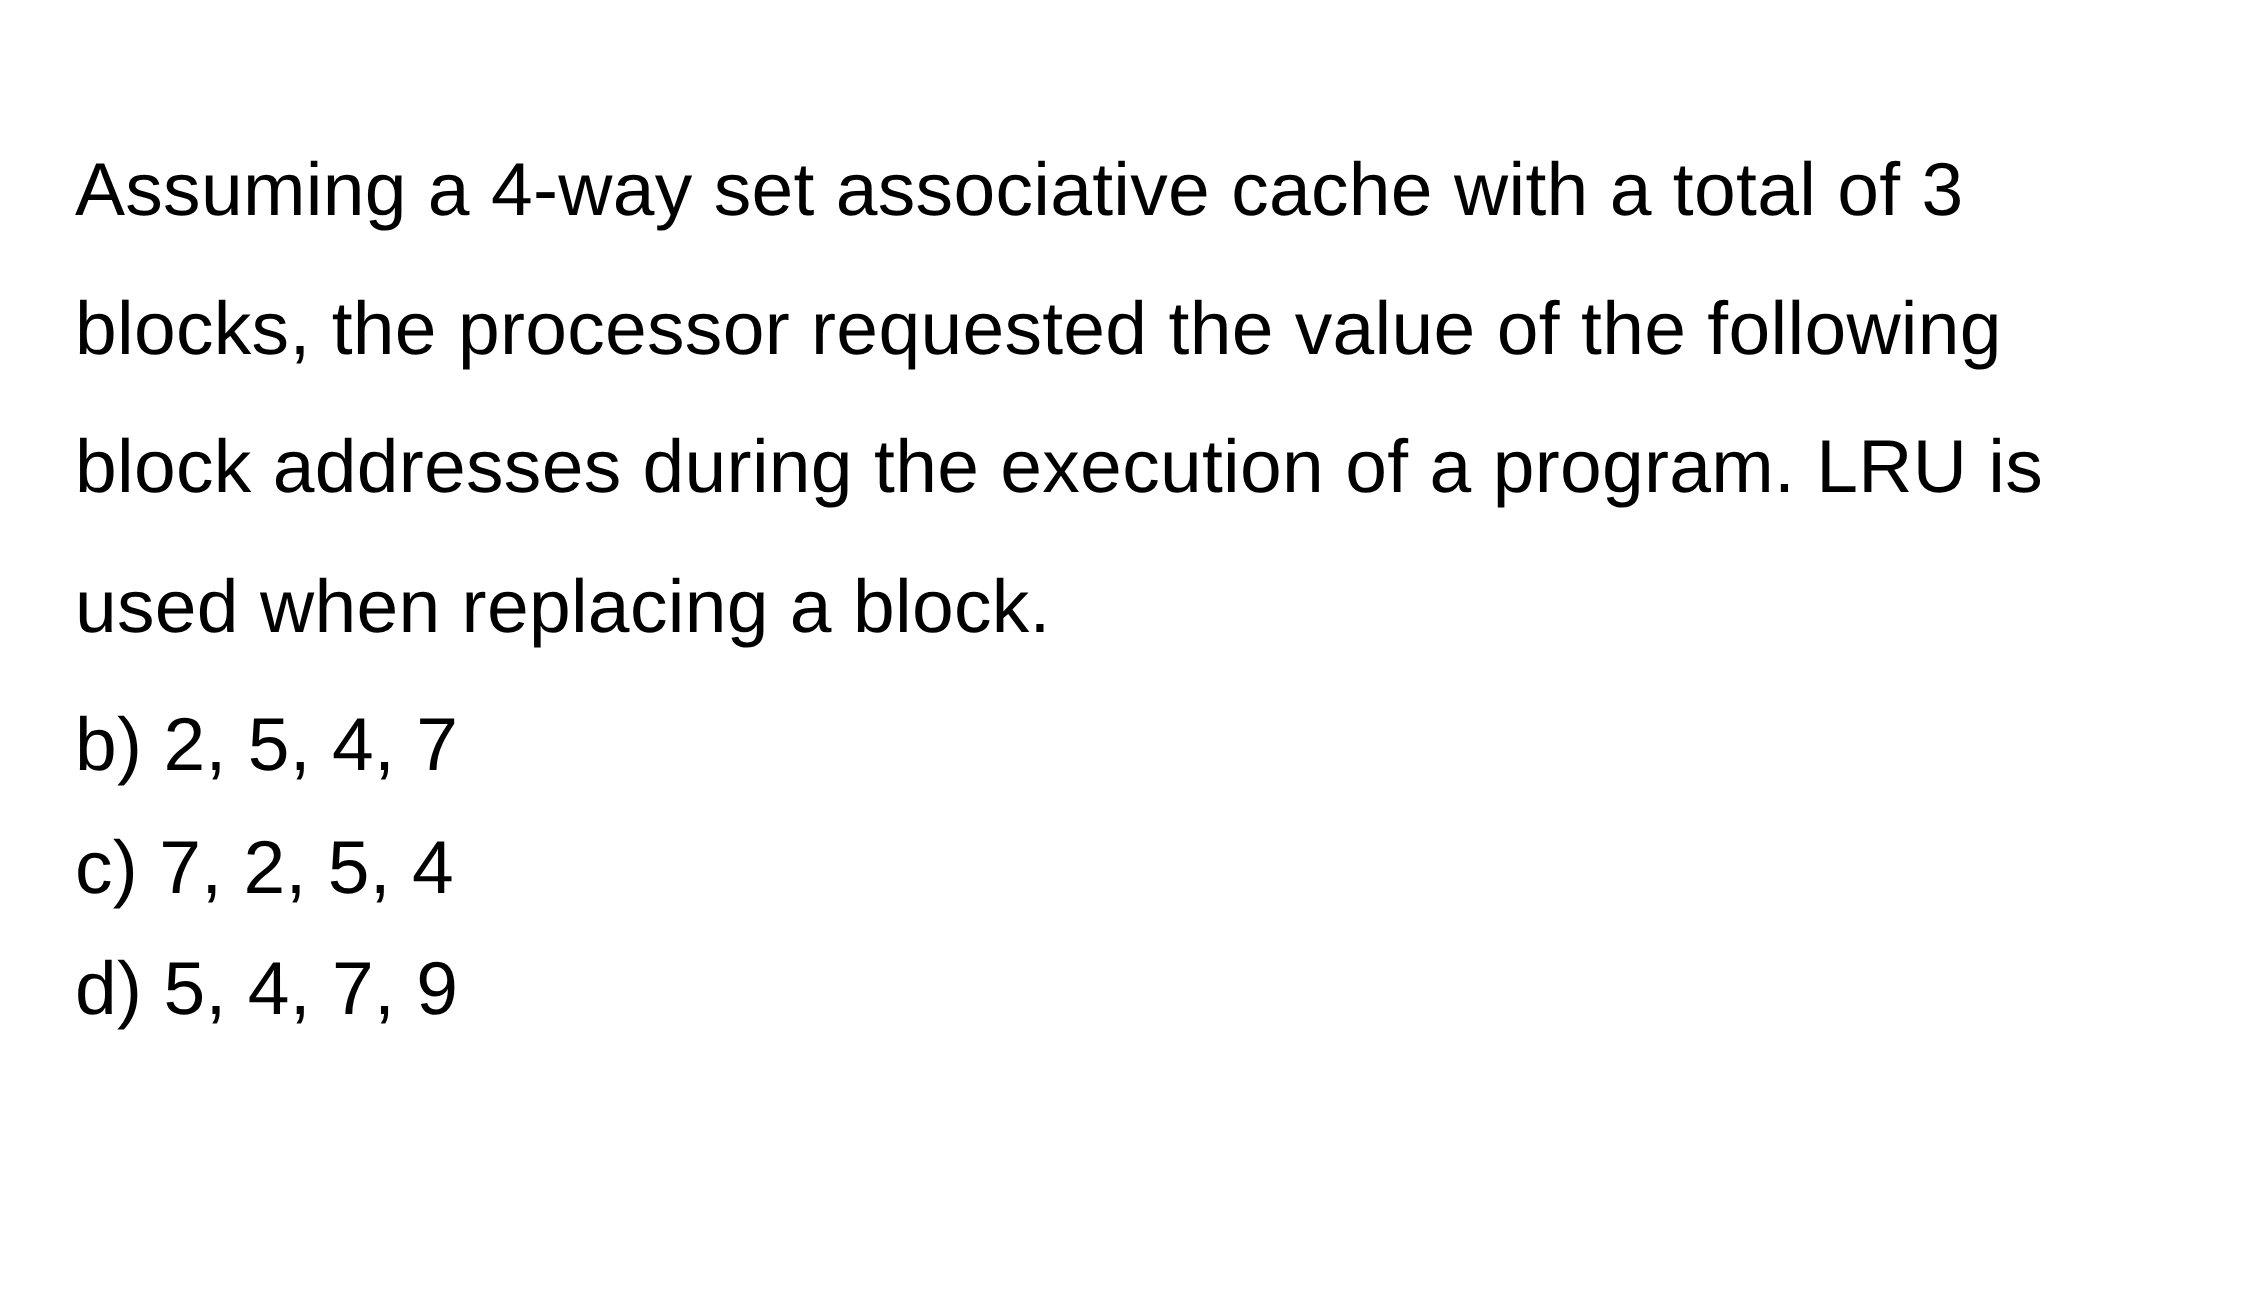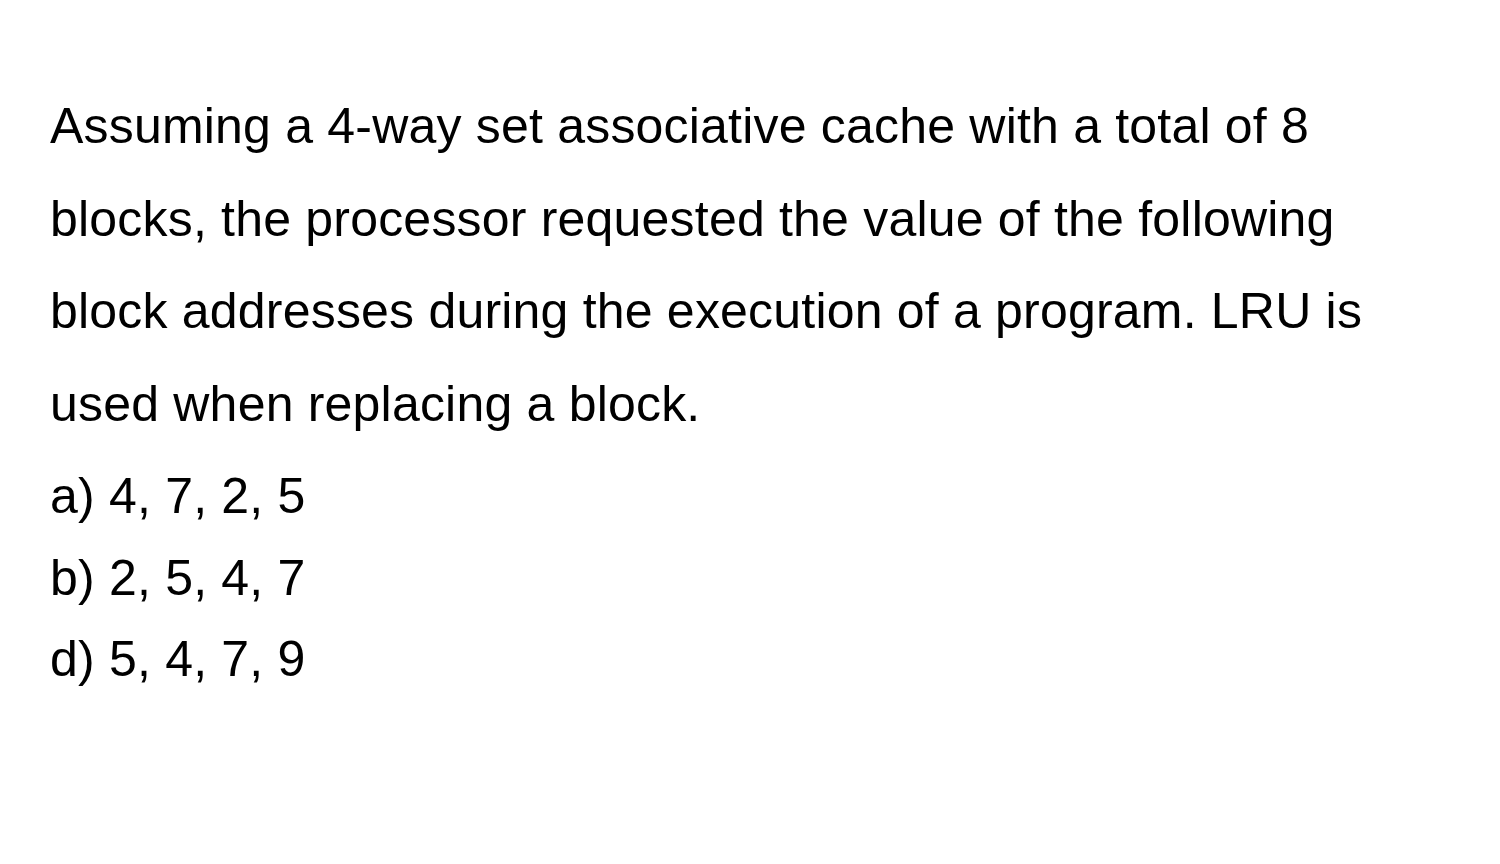--- a/index.html
+++ b/index.html
@@ -25,17 +25,17 @@
   }
   .option {
     line-height: 1.55;
     margin-bottom: 4px;
   }
 </style>
 </head>
 <body>
 
 <div class="content">
-  <div class="question">Assuming a 4-way set associative cache with a total of 8 blocks, the processor requested the value of the following block addresses during the execution of a program. LRU is used when replacing a block.</div>
-  <div class="option">a) 4, 7, 2, 5</div>
+  <div class="question">Assuming a 4-way set associative cache with a total of 3 blocks, the processor requested the value of the following block addresses during the execution of a program. LRU is used when replacing a block.</div>
   <div class="option">b) 2, 5, 4, 7</div>
+  <div class="option">c) 7, 2, 5, 4</div>
   <div class="option">d) 5, 4, 7, 9</div>
 </div>
 
 </body></html>

